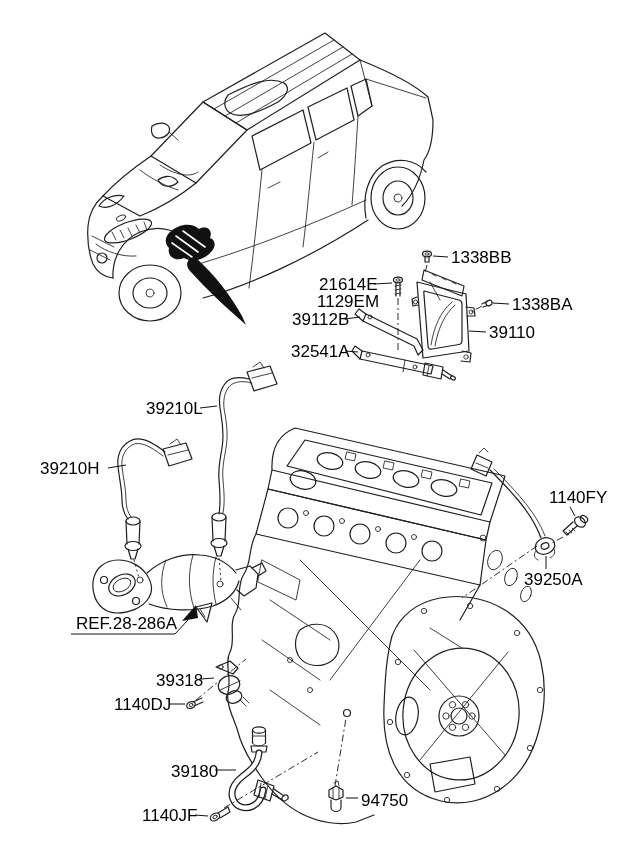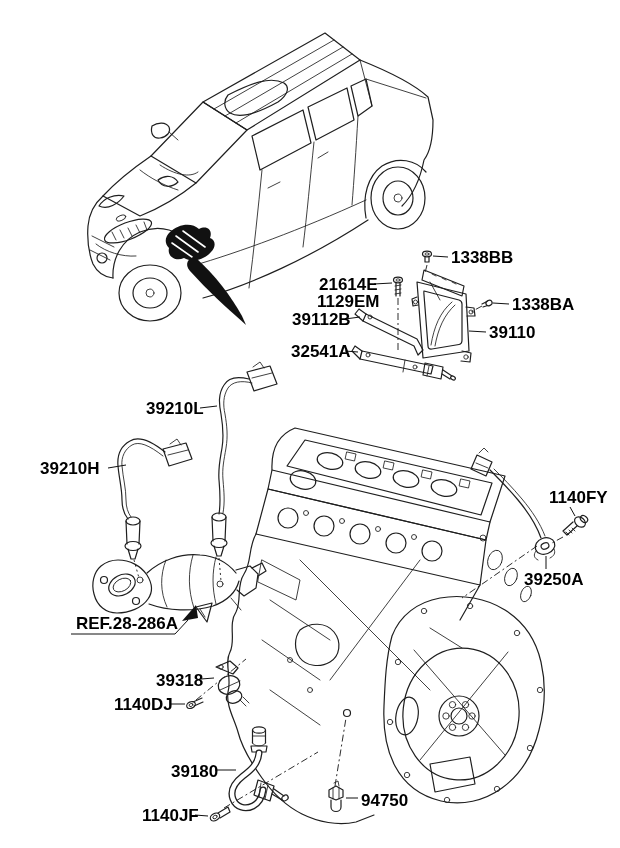--- a/index.html
+++ b/index.html
@@ -1,17 +1,17 @@
 <!DOCTYPE html>
 <html><head>
 <meta charset="utf-8">
 <style>
   html,body{margin:0;padding:0;background:#fff;}
   .stage{position:relative;width:620px;height:848px;background:#fff;overflow:hidden;
-         font-family:"Liberation Sans", sans-serif;font-weight:bold;}
+         font-family:"Liberation Sans", sans-serif;}
   svg{position:absolute;left:0;top:0;}
   .ln{fill:none;stroke:#1f1f1f;stroke-width:1.2;stroke-linecap:round;stroke-linejoin:round;}
   .tn{fill:none;stroke:#1f1f1f;stroke-width:0.85;stroke-linecap:round;stroke-linejoin:round;}
   .ld{fill:none;stroke:#111;stroke-width:1;}
   .dd{fill:none;stroke:#222;stroke-width:0.95;stroke-dasharray:7 3 2 3;}
   .dt{fill:none;stroke:#222;stroke-width:0.95;stroke-dasharray:2 3;}
   .lbl{font-family:"Liberation Sans",sans-serif;font-size:17px;fill:#000;}
   .fillink{fill:#111;stroke:none;}
   .wht{fill:none;stroke:#fff;stroke-width:1.6;stroke-linecap:round;}
 </style>

